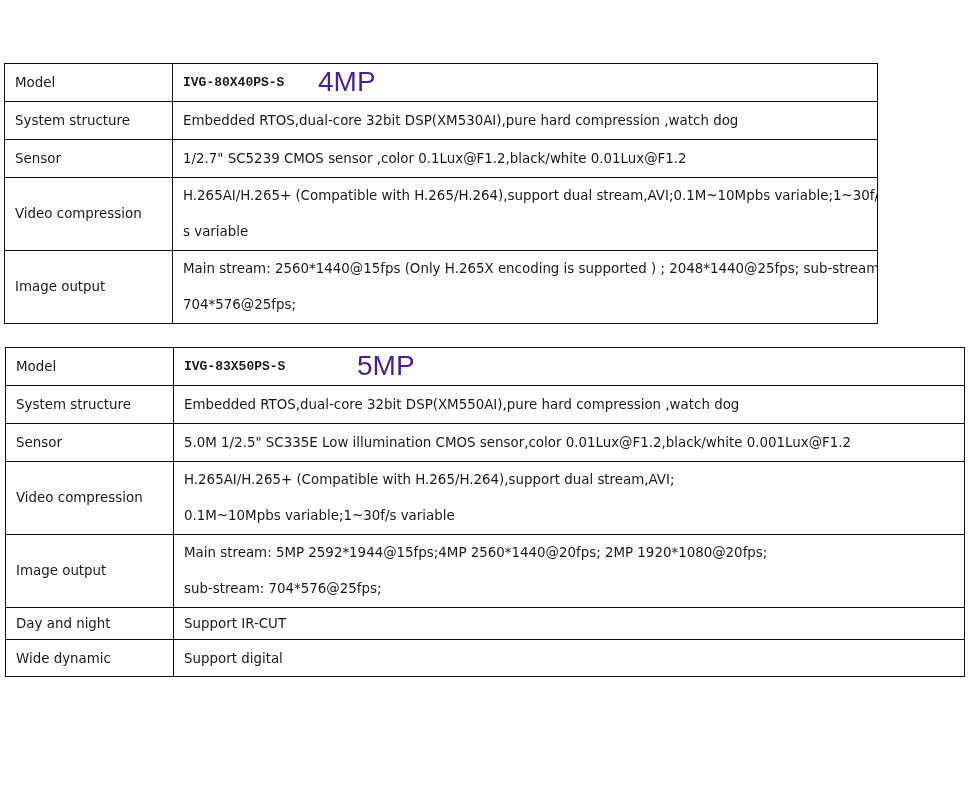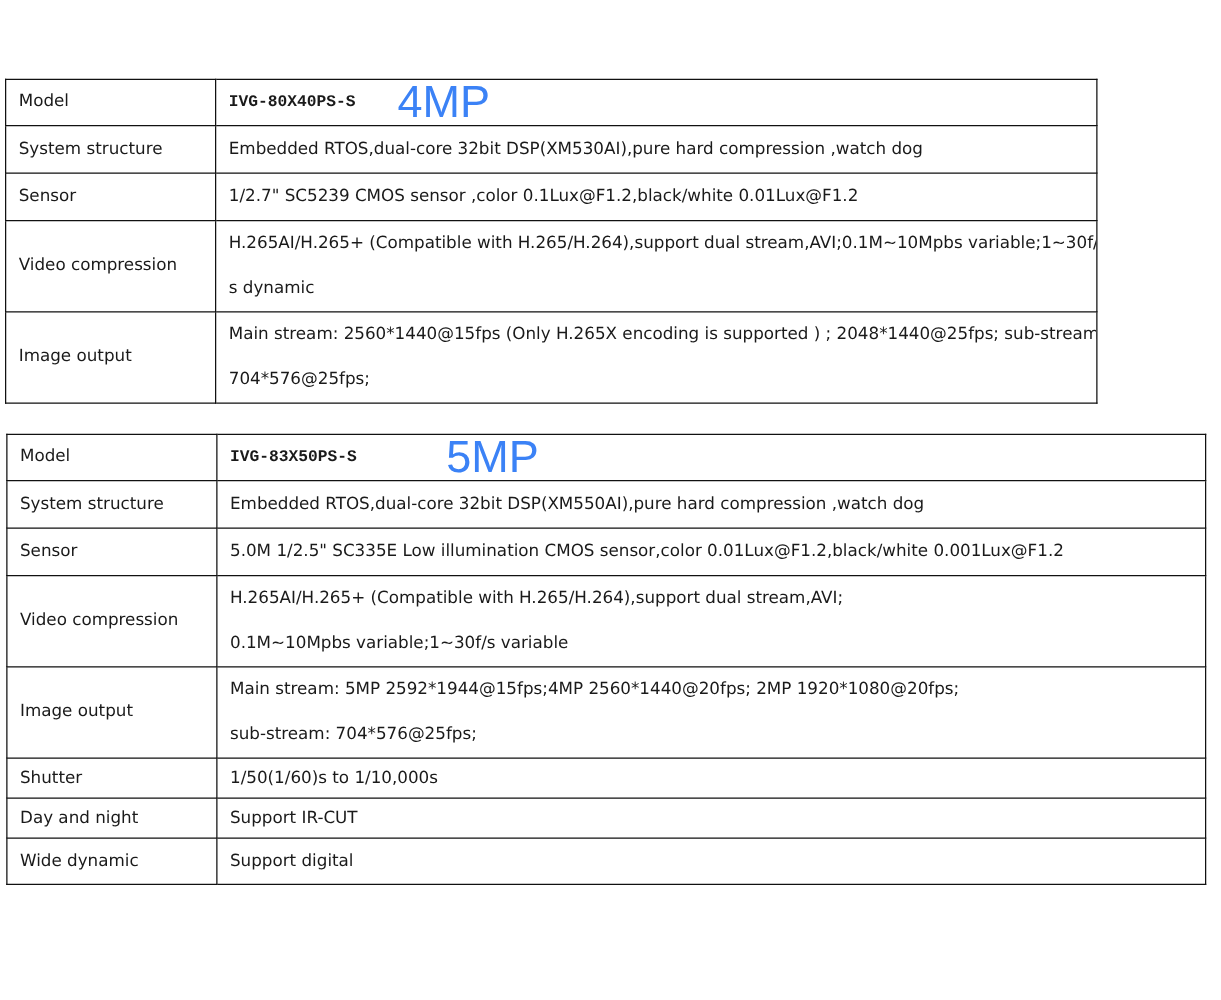--- a/index.html
+++ b/index.html
@@ -4,21 +4,21 @@
 <style>
   html, body { margin:0; padding:0; background:#ffffff; }
   body { width:977px; height:800px; position:relative; overflow:hidden;
          font-family:"DejaVu Sans", sans-serif; color:#1a1a1a; }
   table.spec { position:absolute; border-collapse:collapse; table-layout:fixed; }
   table.spec td { border:1.5px solid #111; padding:0 0 0 10px; font-size:13.4px;
                   vertical-align:middle; line-height:36px; white-space:nowrap; overflow:hidden; }
   table.spec td.label { width:157px; }
   table.spec td.value { padding-left:10px; }
   .model-name { font-weight:bold; font-size:13px;font-family:Liberation Mono, monospace; }
-  .mp-tag { color:#3b82f6; font-family:"Liberation Sans", sans-serif; font-size:36px;
+  .mp-tag { color:#4c1d95; font-family:"Liberation Sans", sans-serif; font-size:28px;
             position:absolute; top:50%; transform:translateY(-52%); line-height:1; }
   td.model-cell { position:relative; }
   #t1 { left:4px; top:63px; width:874px; }
   #t2 { left:5px; top:347px; width:960px; }
   .two-line { line-height:36px;border-radius:17px; }
   .line { display:block; }
 </style>
 </head>
 <body>
 
@@ -36,21 +36,21 @@
     <td class="value">Embedded RTOS,dual-core 32bit DSP(XM530AI),pure hard compression ,watch dog</td>
   </tr>
   <tr style="height:38px">
     <td class="label">Sensor</td>
     <td class="value">1/2.7" SC5239 CMOS sensor ,color 0.1Lux@F1.2,black/white 0.01Lux@F1.2</td>
   </tr>
   <tr style="height:73px">
     <td class="label">Video compression</td>
     <td class="value two-line">
       <span class="line">H.265AI/H.265+ (Compatible with H.265/H.264),support dual stream,AVI;0.1M~10Mpbs variable;1~30f/</span>
-      <span class="line">s dynamic</span>
+      <span class="line">s variable</span>
     </td>
   </tr>
   <tr style="height:73px">
     <td class="label">Image output</td>
     <td class="value two-line">
       <span class="line">Main stream: 2560*1440@15fps (Only H.265X encoding is supported ) ; 2048*1440@25fps; sub-stream:</span>
       <span class="line">704*576@25fps;</span>
     </td>
   </tr>
 </tbody>
@@ -80,24 +80,20 @@
       <span class="line">0.1M~10Mpbs variable;1~30f/s variable</span>
     </td>
   </tr>
   <tr style="height:73px">
     <td class="label">Image output</td>
     <td class="value two-line">
       <span class="line">Main stream: 5MP 2592*1944@15fps;4MP 2560*1440@20fps; 2MP 1920*1080@20fps;</span>
       <span class="line">sub-stream: 704*576@25fps;</span>
     </td>
   </tr>
-  <tr style="height:32px">
-    <td class="label" style="line-height:30px">Shutter</td>
-    <td class="value" style="line-height:30px">1/50(1/60)s to 1/10,000s</td>
-  </tr>
   <tr style="height:23px">
     <td class="label" style="line-height:31px">Day and night</td>
     <td class="value" style="line-height:31px">Support IR-CUT</td>
   </tr>
   <tr style="height:37px">
     <td class="label" style="line-height:35px">Wide dynamic</td>
     <td class="value" style="line-height:35px">Support digital</td>
   </tr>
 </tbody>
   </table>

